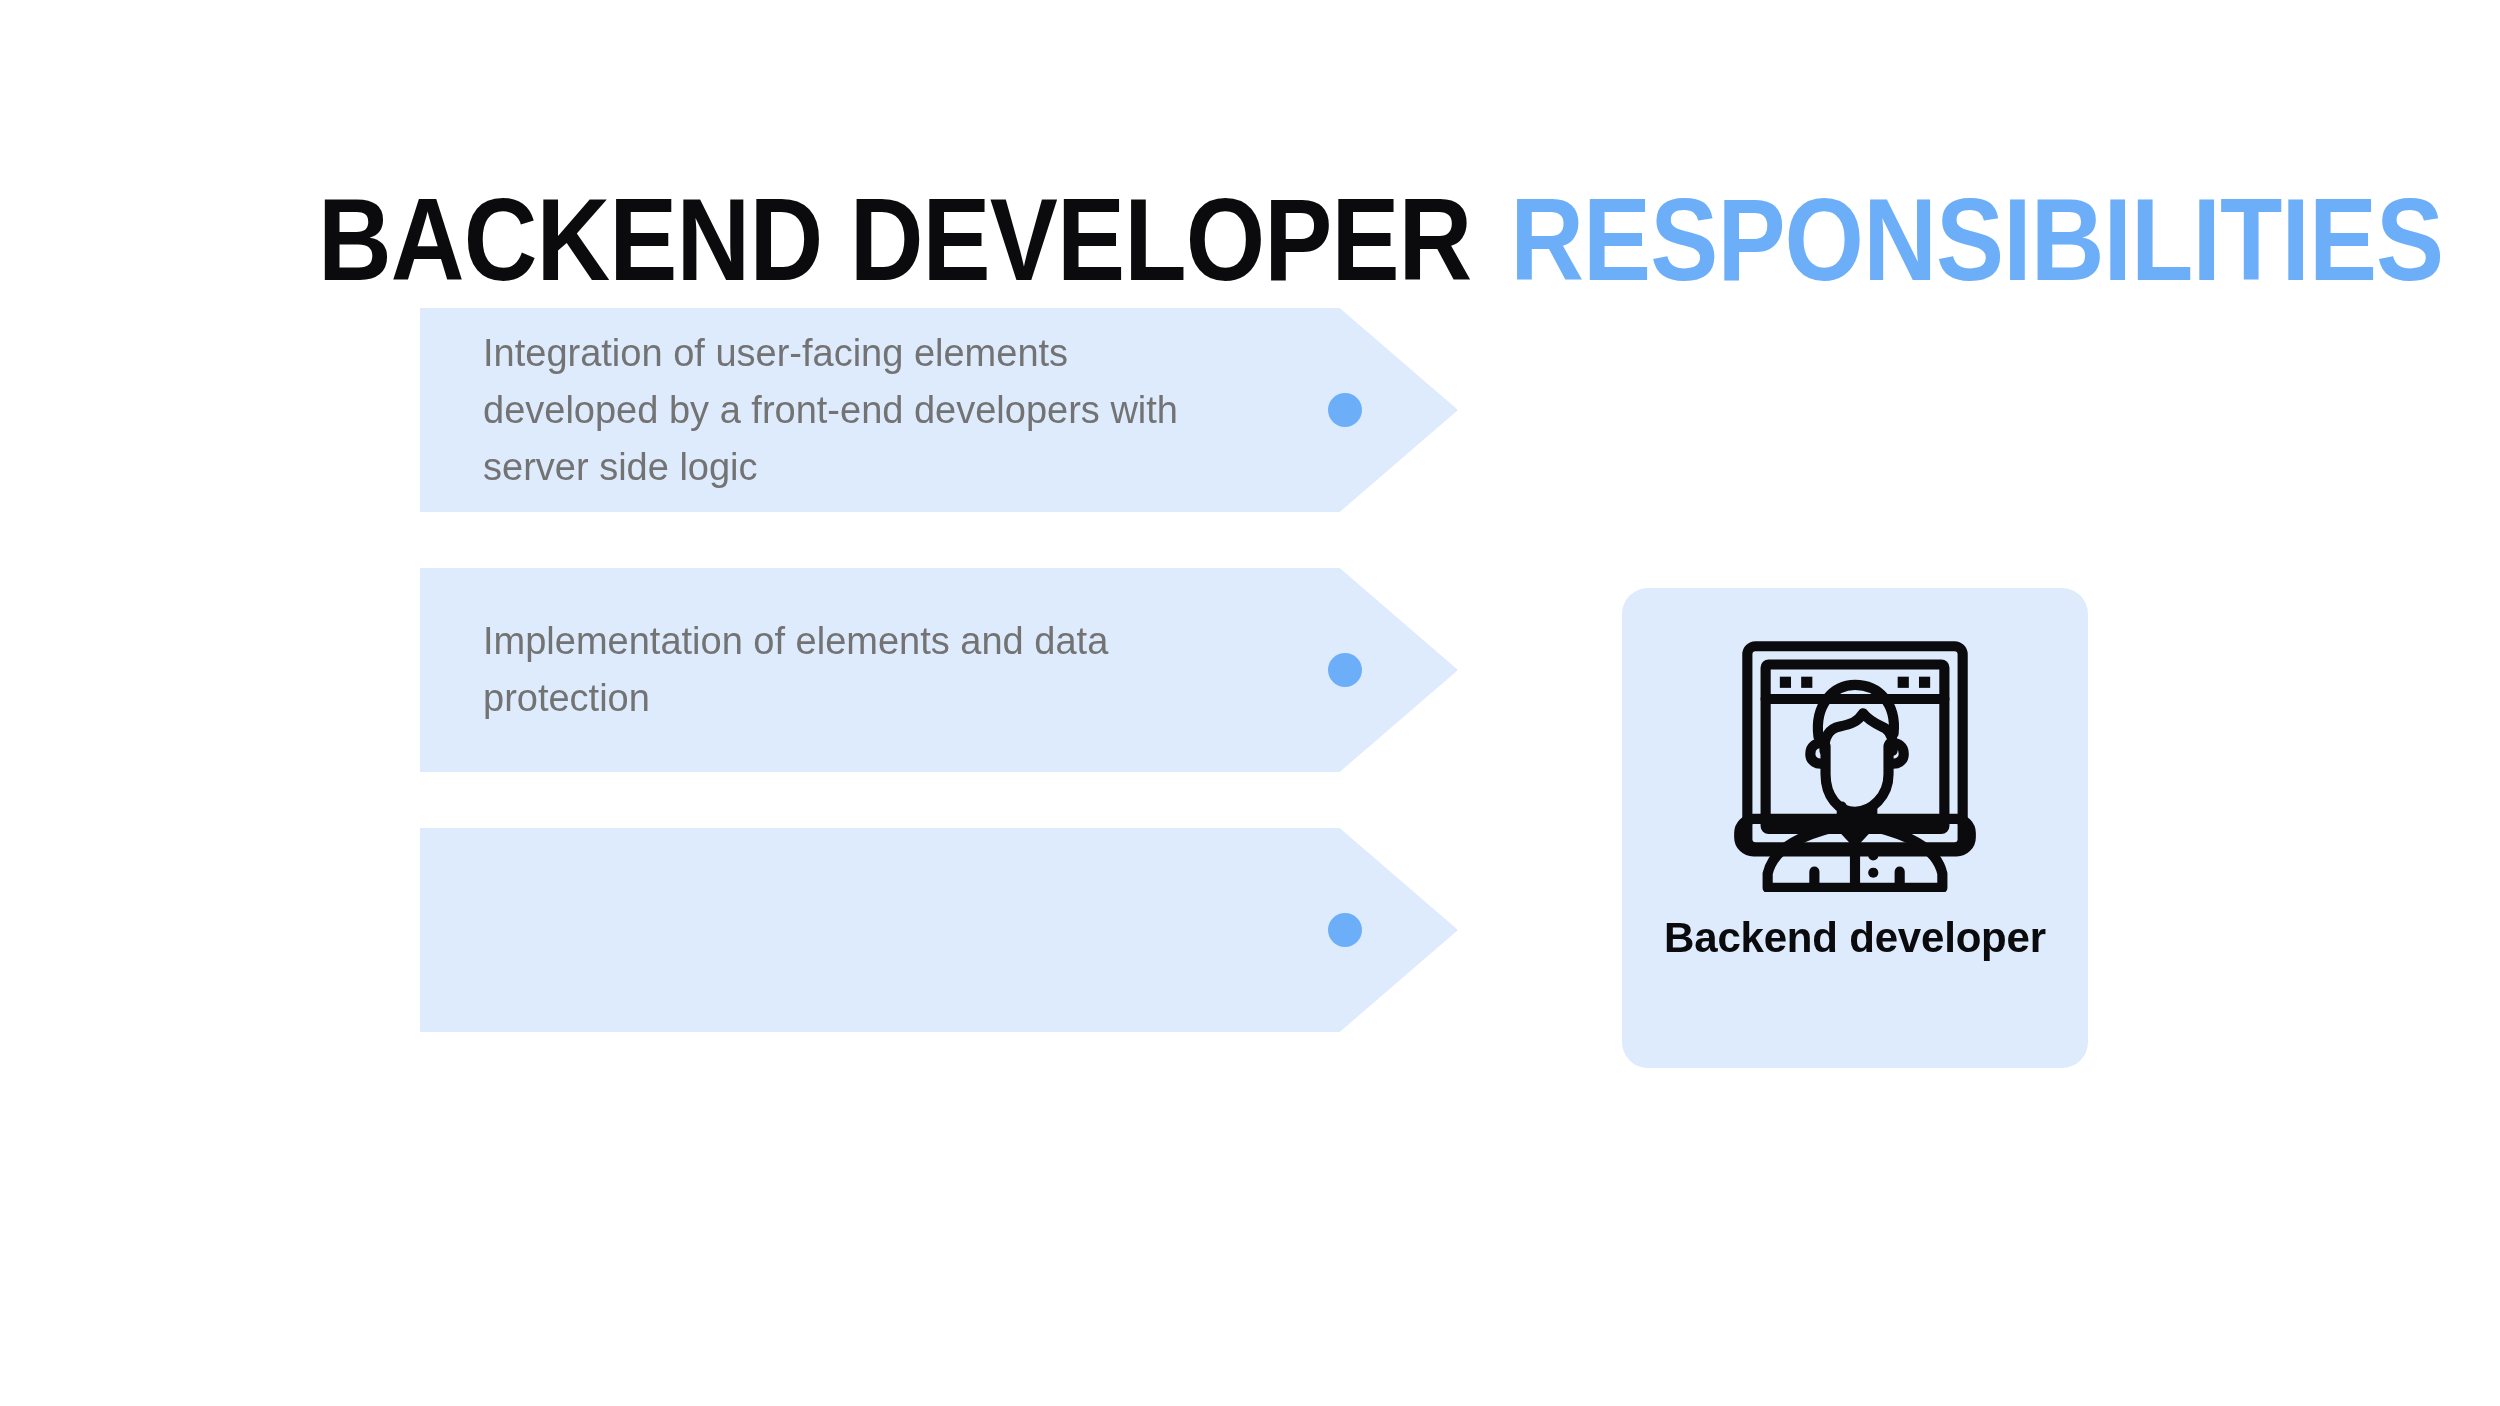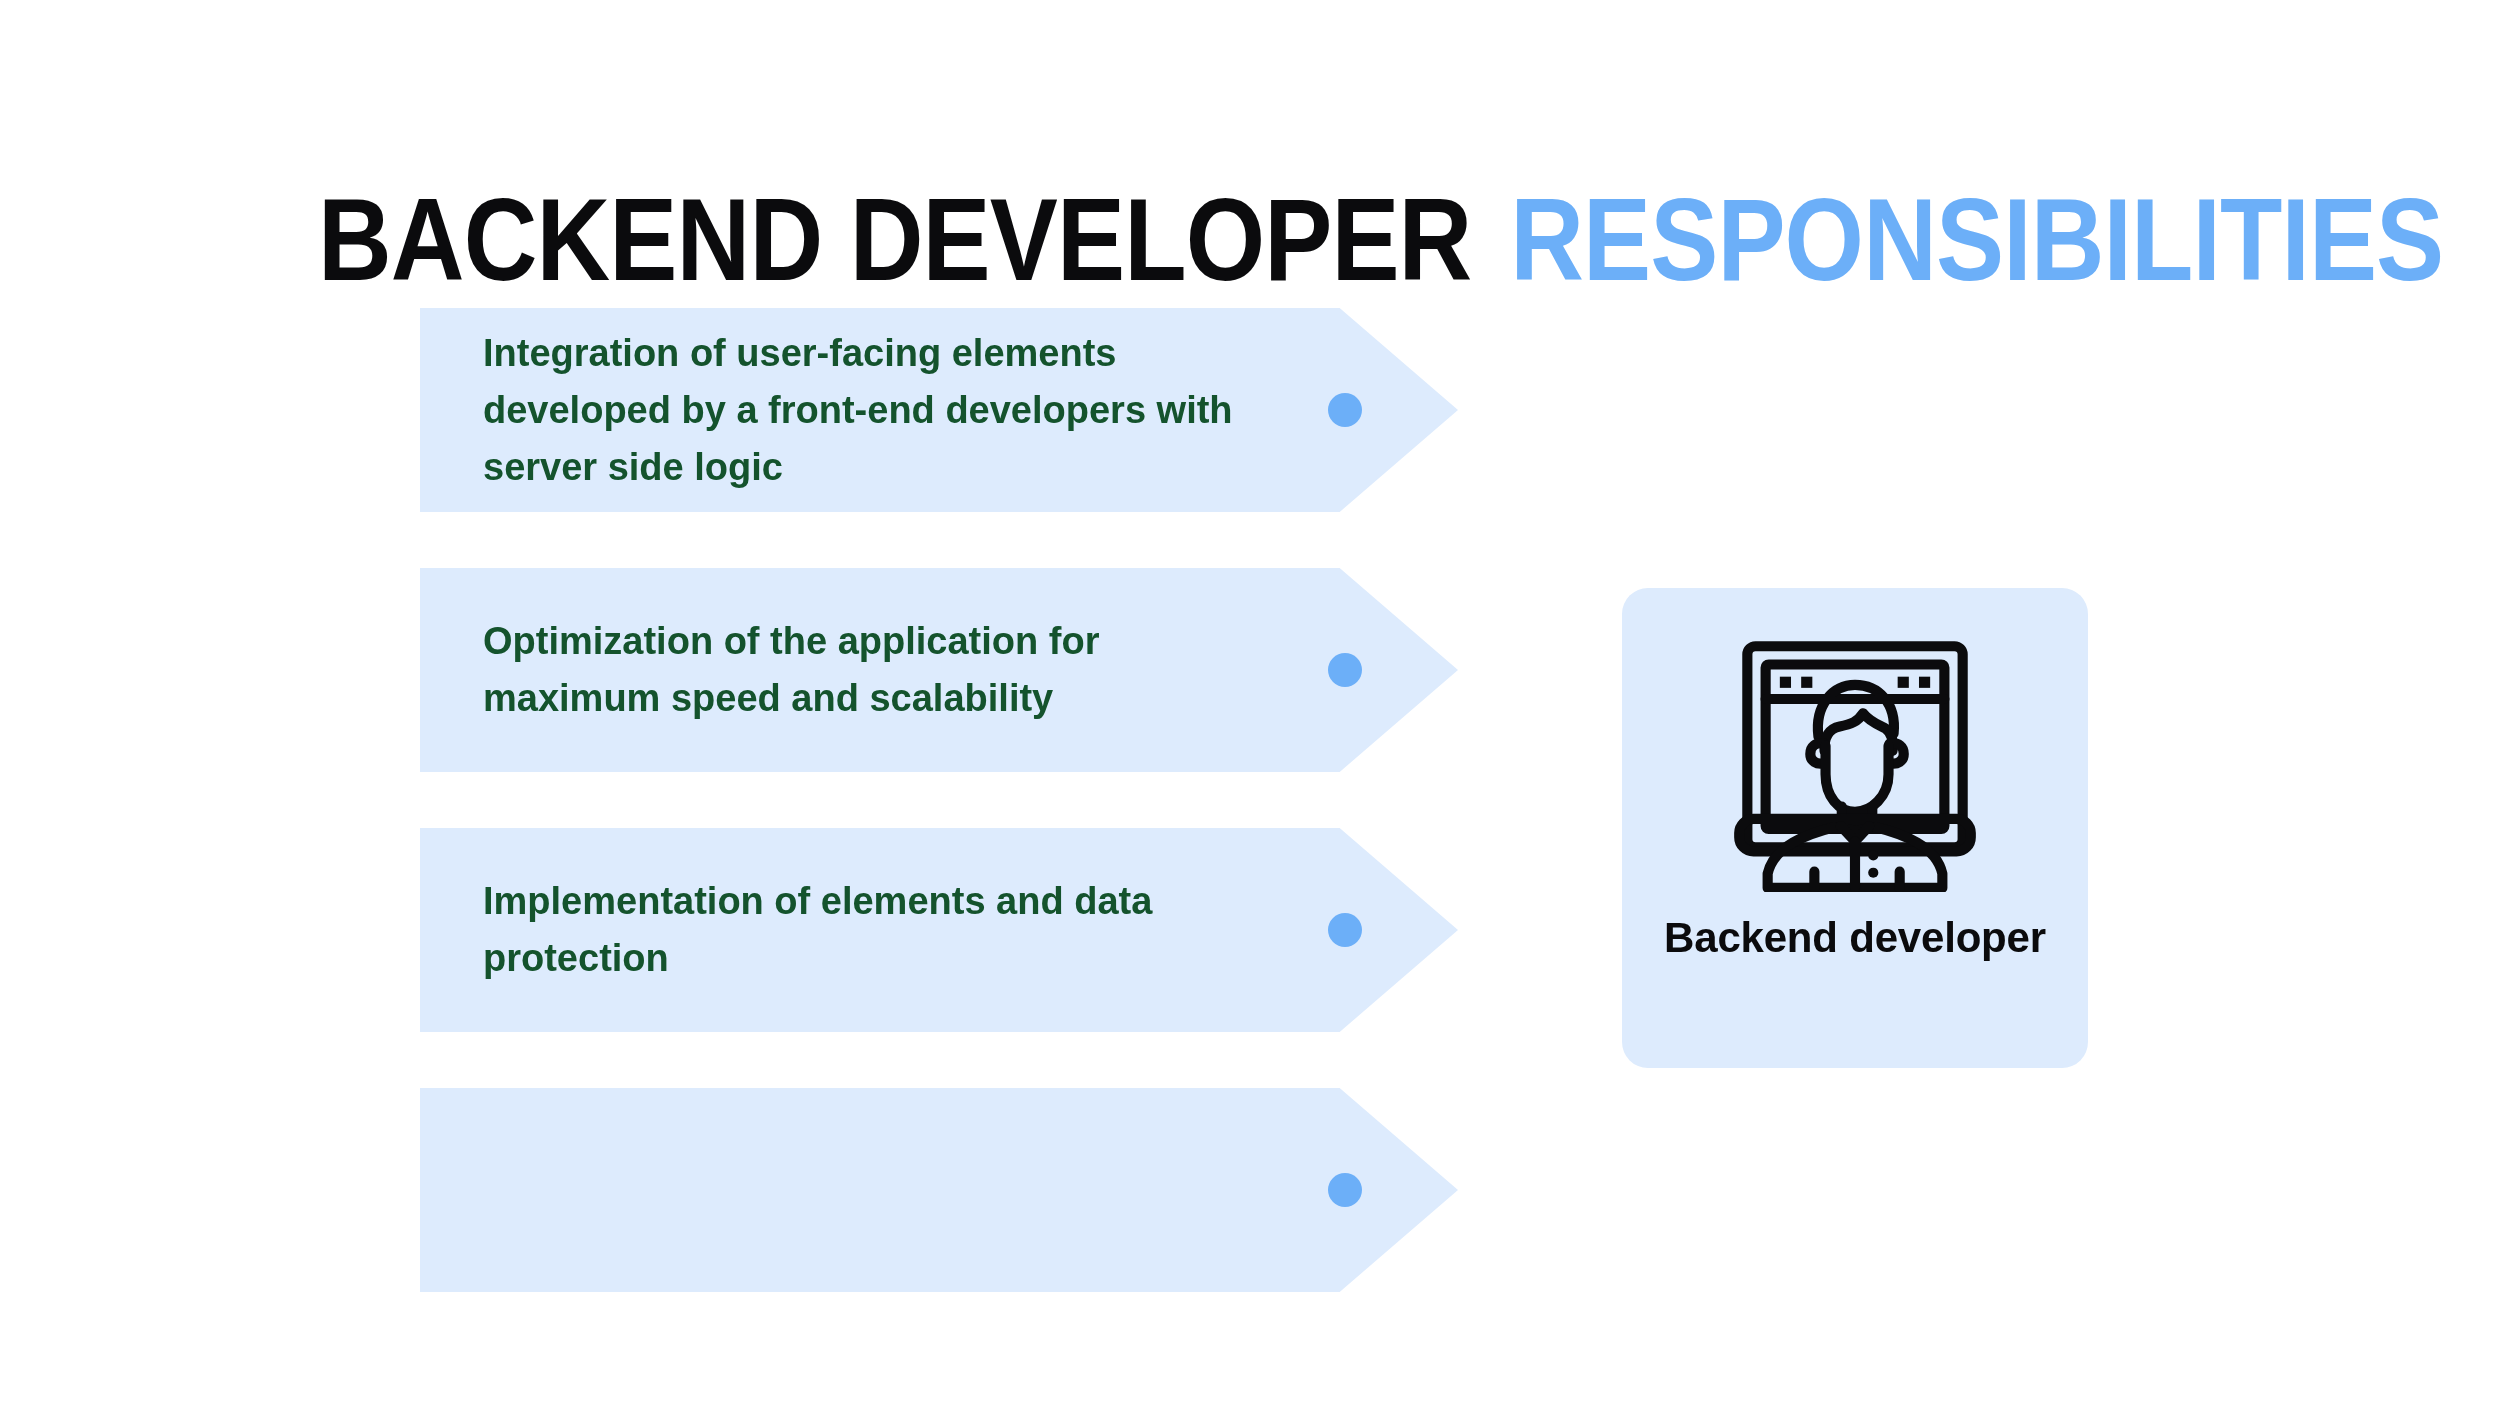--- a/index.html
+++ b/index.html
@@ -62,22 +62,22 @@
     align-items: center;
   }
   .banner-text {
     position: absolute;
     left: 63px;
     top: 50%;
     transform: translateY(-50%);
     width: 770px;
     font-size: 38px;
     line-height: 57px;
-    color: #14532d;
-    font-weight: 700;
+    color: #737373;
+    font-weight: 400;
   }
   .banner-dot {
     position: absolute;
     left: 908px;
     top: 50%;
     transform: translateY(-50%);
     width: 34px;
     height: 34px;
     border-radius: 50%;
     background: #6cafF8;
@@ -120,24 +120,20 @@
     <span class="t-dark">BACKEND DEVELOPER</span><span class="t-gap"></span><span class="t-accent">RESPONSIBILITIES</span>
   </h1>
 
   <div class="banners">
 
     <div class="banner">
       <div class="banner-text">Integration of user-facing elements developed by a front-end developers with server side logic</div>
       <div class="banner-dot"></div>
     </div>
 
-    <div class="banner">
-      <div class="banner-text">Optimization of the application for maximum speed and scalability</div>
-      <div class="banner-dot"></div>
-    </div>
 
     <div class="banner">
       <div class="banner-text">Implementation of elements and data protection</div>
       <div class="banner-dot"></div>
     </div>
 
     <div class="banner">
       <div class="banner-dot"></div>
     </div>
 

